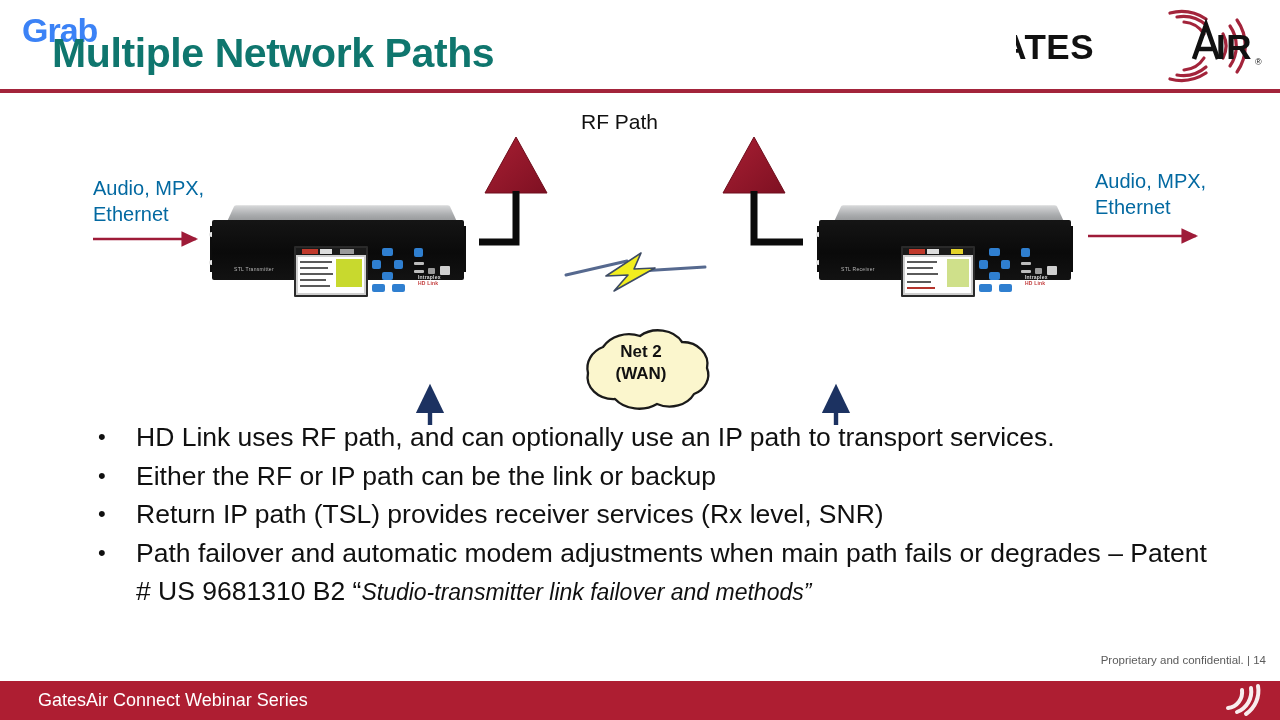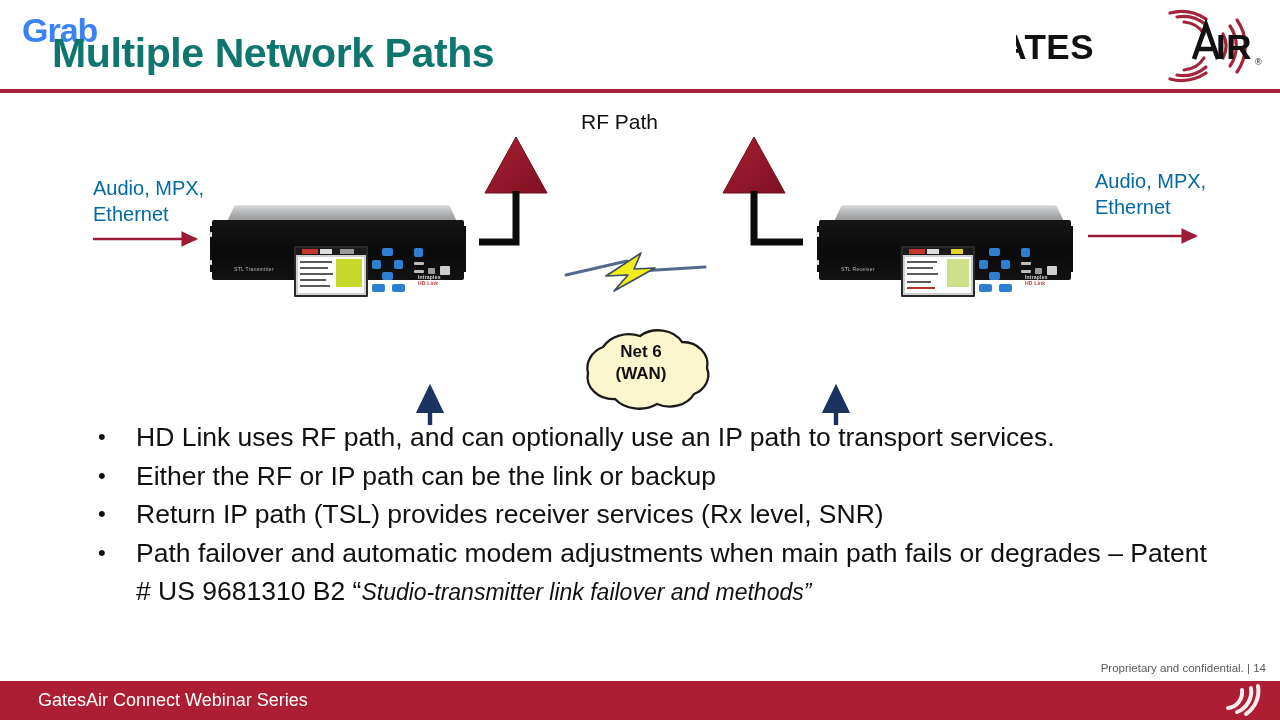--- a/index.html
+++ b/index.html
@@ -92,21 +92,21 @@
     font-size:26.5px;color:#101010;line-height:38.5px;
   }
   .bullet{display:flex;align-items:flex-start;margin-bottom:0px;}
   .bullet .dot{
     width:38px;flex:0 0 38px;font-size:22px;line-height:38.5px;text-align:left;
   }
   .bullet .txt{flex:1;}
   .bullet .txt i{font-style:italic;font-size:23px;}
   
   .footer-note{
-    position:absolute;right:14px;bottom:46px;
+    position:absolute;right:14px;bottom:54px;
     font-size:11.5px;color:#5b5b5b;white-space:nowrap;
   }
   .footer-bar{
     position:absolute;left:0;bottom:0;width:1280px;height:39px;
     background:#ae1e32;
   }
   .footer-bar .txt{
     position:absolute;left:38px;top:9px;font-size:18px;color:#ffffff;
     white-space:nowrap;
   }
@@ -212,21 +212,21 @@
                a25,22 0 0 1 25,26
                a24,21 0 0 1 -13,26
                a27,22 0 0 1 -37,10
                a30,24 0 0 1 -42,-5
                a26,22 0 0 1 -27,-26
                a26,23 0 0 1 15,-26 z" fill="#fbf6cd" stroke="#1a1a1a" stroke-width="2.3" stroke-linejoin="round"></path>
     </g>
   </svg>
 
   <div class="diag-label" style="left:612px;top:246px;font-size:17px;font-weight:bold;line-height:22px;text-align:center;width:58px;">
-    <div>Net 6</div>
+    <div>Net 2</div>
     <div>(WAN)</div>
   </div>
 
   <div class="device" style="left:212px;top:105px;">
     <div class="dev-top"></div>
     <div class="dev-ear-l">
         <span class="ear-dot" style="top:6px;"></span>
         <span class="ear-dot" style="top:34px;"></span>
       </div>
     <div class="dev-ear-r">

